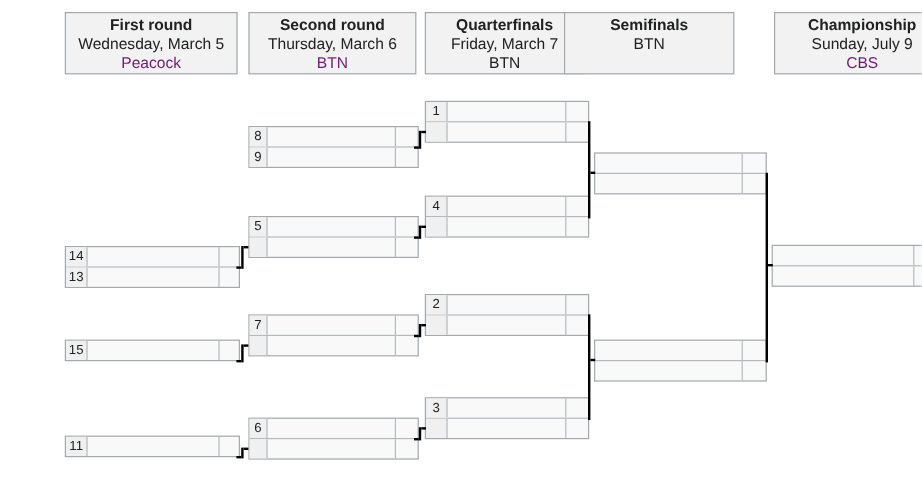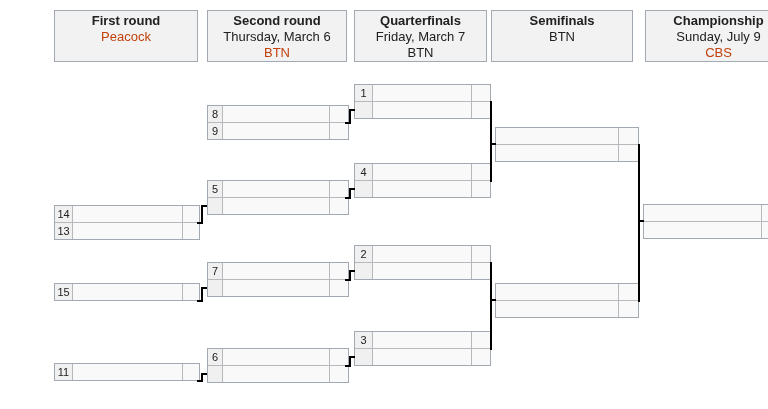--- a/index.html
+++ b/index.html
@@ -5,21 +5,21 @@
   html,body{margin:0;padding:0;background:#fff;}
   body{width:768px;height:409px;overflow:hidden;
        font-family:"Liberation Sans","DejaVu Sans",sans-serif;color:#202122;}
   #stage{position:relative;width:768px;height:409px;background:#fff;margin-left:32px;}
 
   
   .hdr{position:absolute;top:10px;height:52px;box-sizing:border-box;
        background:#f2f2f2;border:1px solid #a2a9b1;text-align:center;
        font-size:13px;line-height:16px;padding-top:2px;}
   .hdr-title{font-weight:bold;}
-  .hdr-net.link{color:#c2410c;text-decoration:none;cursor:pointer;}
+  .hdr-net.link{color:#701a75;text-decoration:none;cursor:pointer;}
   .hdr-net.plain{color:#202122;}
 
   
   .match{position:absolute;box-sizing:content-box;border:1px solid #a2a9b1;background:#f9f9f9;}
   .mrow{display:flex;height:16px;line-height:16px;}
   .mrow + .mrow{border-top:1px solid #b5b9bd;}
   .seed{background:#f0f0f0;border-right:1px solid #b5b9bd;font-size:11px;
         display:flex;align-items:center;justify-content:center;box-sizing:border-box;
         flex:0 0 auto;color:#202122;}
   .team{flex:1 1 auto;font-size:11px;padding-left:3px;display:flex;align-items:center;}
@@ -38,33 +38,34 @@
   .pair{position:absolute;width:2px;background:#000;}
   .tick{position:absolute;height:2px;background:#000;}
 </style>
 </head>
 <body>
 
 <div id="stage">
 
   <div class="hdr" style="left:22px;width:144px">
     <div class="hdr-title">First round</div>
+    <div class="hdr-date">Wednesday, March 5</div>
     <div><a class="hdr-net link">Peacock</a></div>
   </div>
   <div class="hdr" style="left:175px;width:140px">
     <div class="hdr-title">Second round</div>
     <div class="hdr-date">Thursday, March 6</div>
     <div><a class="hdr-net link">BTN</a></div>
   </div>
   <div class="hdr" style="left:322px;width:133px">
     <div class="hdr-title">Quarterfinals</div>
     <div class="hdr-date">Friday, March 7</div>
     <div><span class="hdr-net plain">BTN</span></div>
   </div>
-  <div class="hdr" style="left:459px;width:142px">
+  <div class="hdr" style="left:438px;width:142px">
     <div class="hdr-title">Semifinals</div>
     <div><span class="hdr-net plain">BTN</span></div>
   </div>
   <div class="hdr" style="left:613px;width:147px">
     <div class="hdr-title">Championship</div>
     <div class="hdr-date">Sunday, July 9</div>
     <div><a class="hdr-net link">CBS</a></div>
   </div>
 
   <div class="match col-r1" style="left:22px;top:205px;width:144px">

